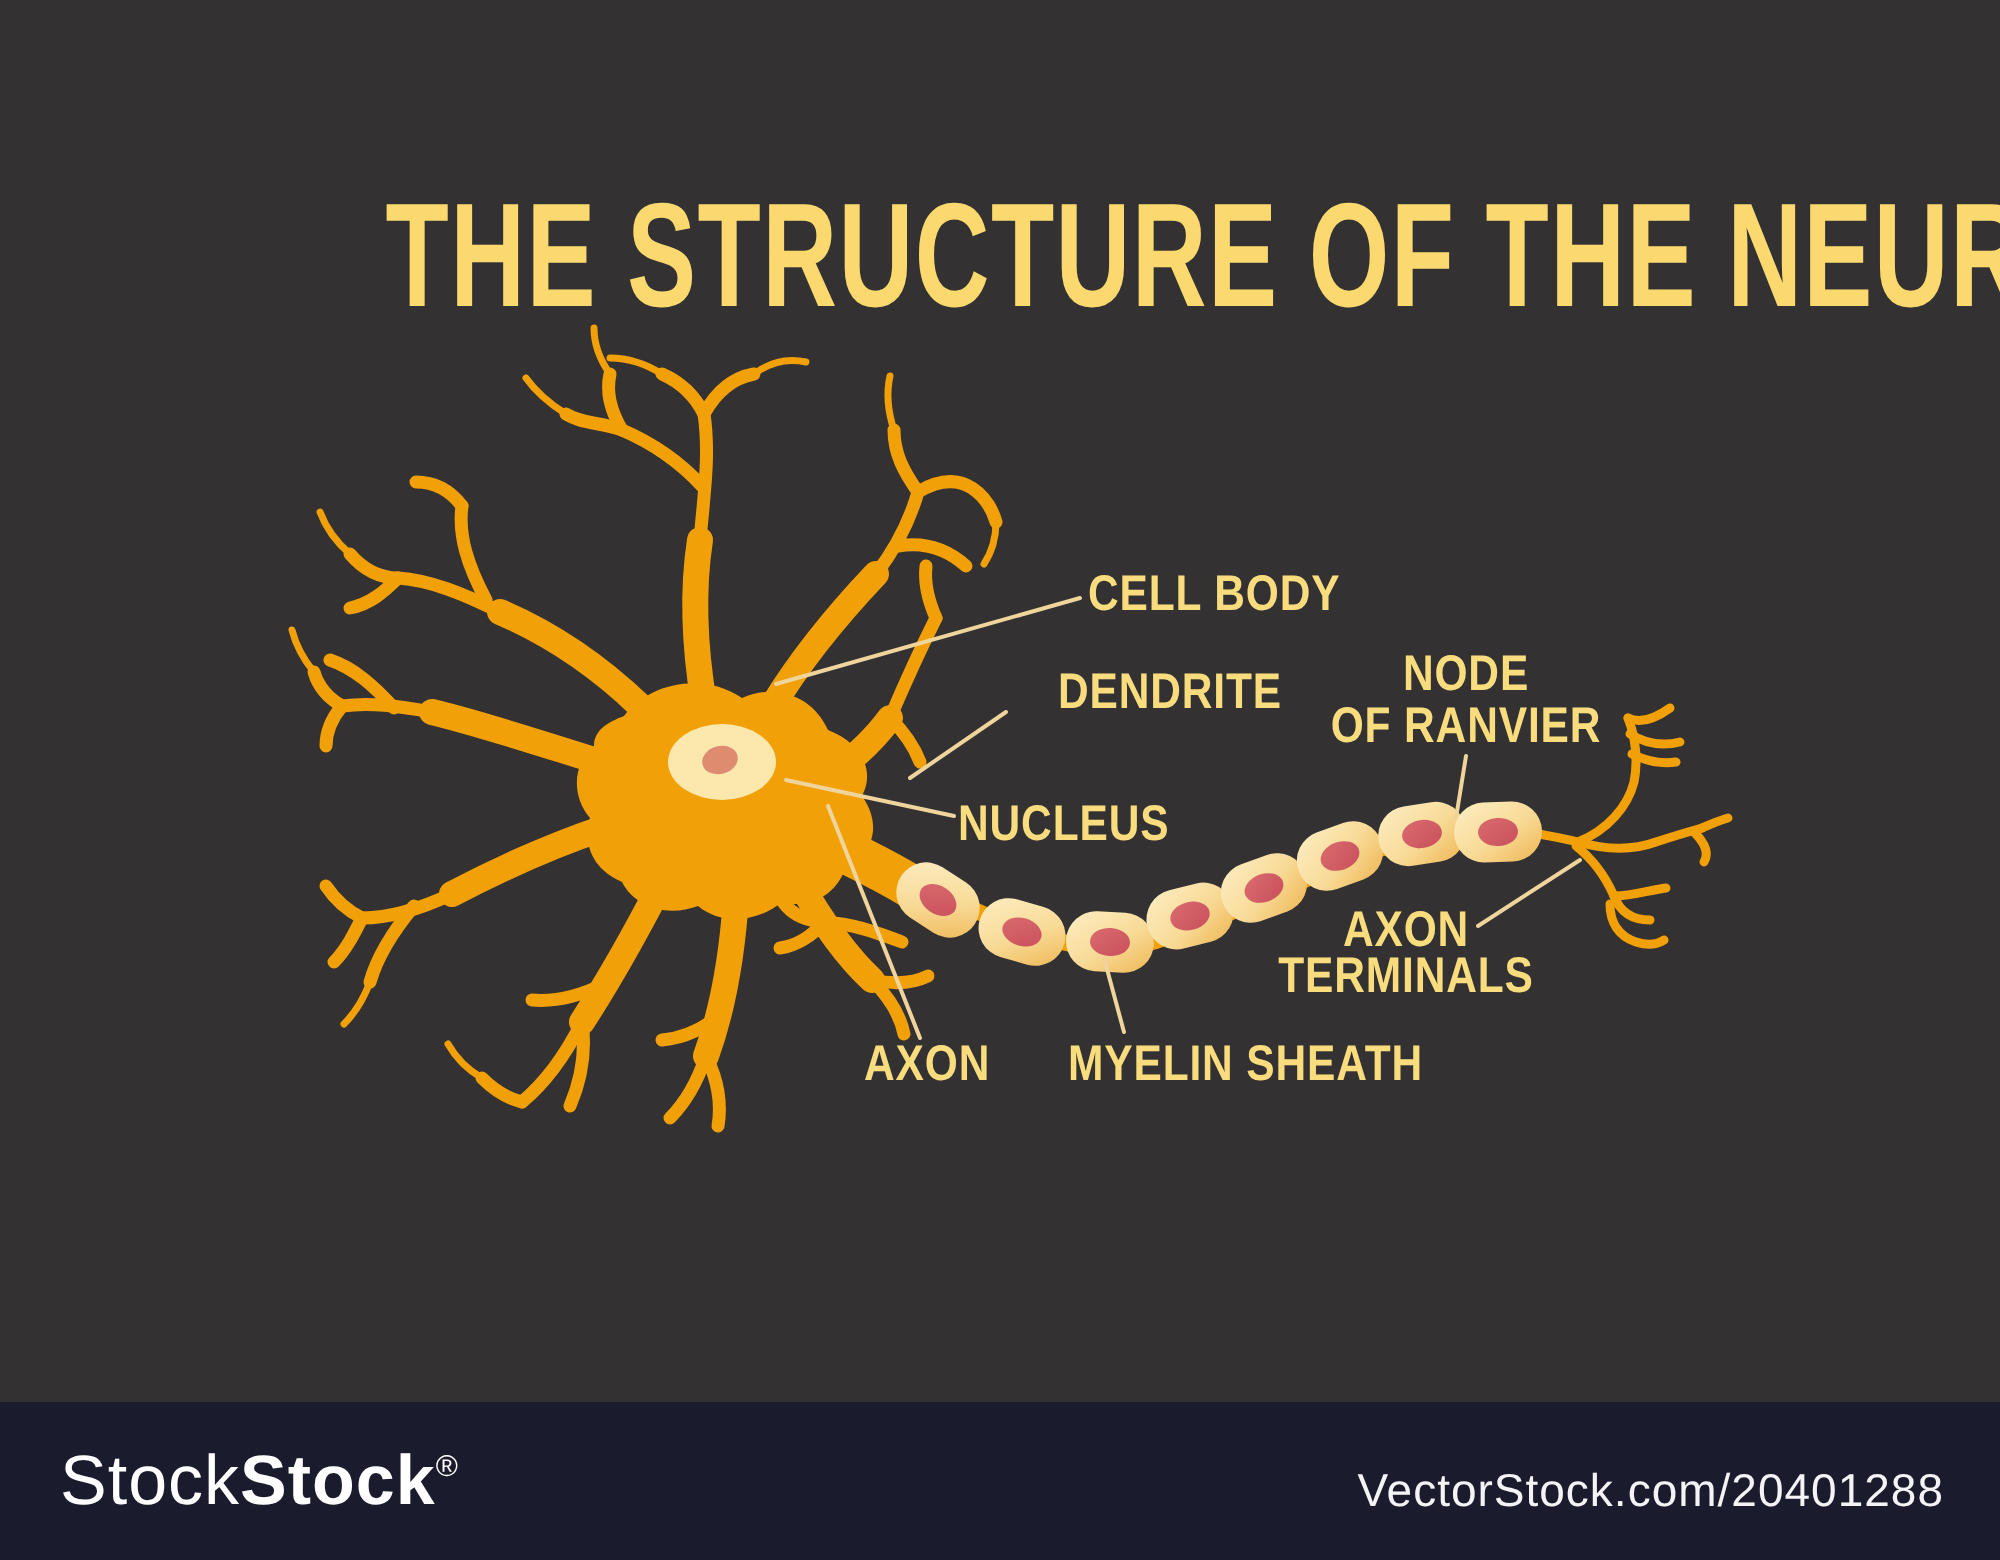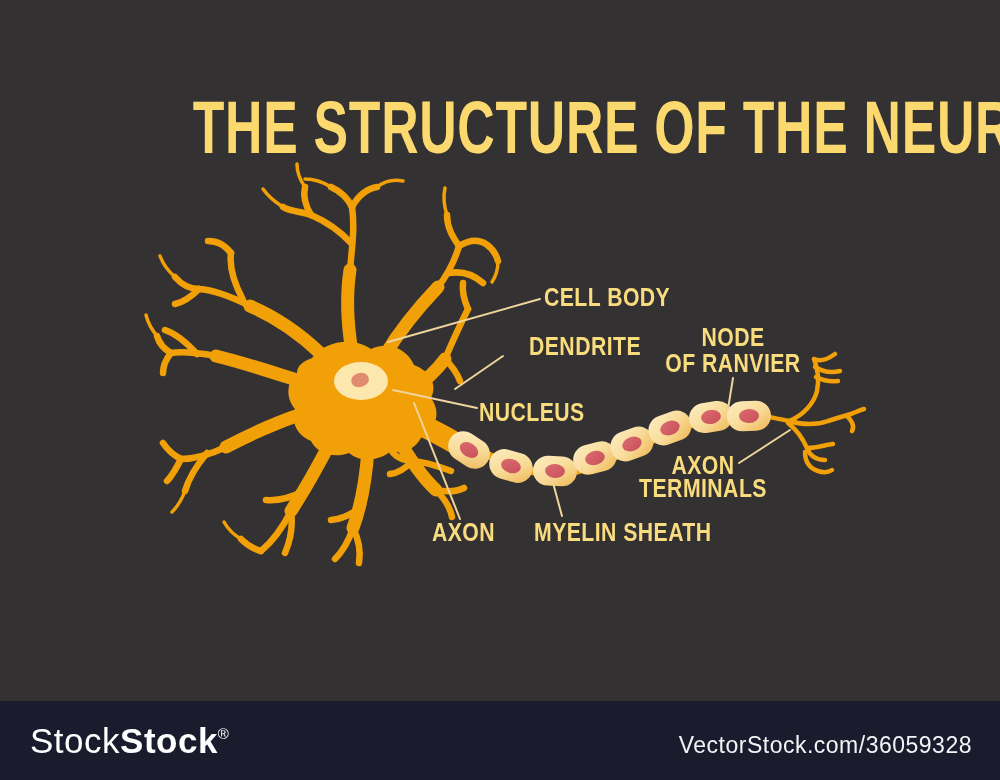--- a/index.html
+++ b/index.html
@@ -258,16 +258,16 @@
   <div class="lbl" id="lbl-myelin">MYELIN SHEATH</div>
   <div class="lbl centered" id="lbl-terminals">
     <span>AXON</span><br>
     <span>TERMINALS</span>
   </div>
 
   <div class="wm-bar">
     <div class="wm-left">
       <span>Stock</span><span class="bold">Stock</span><span class="reg">®</span>
     </div>
-    <div class="wm-right">VectorStock.com/36059328</div>
+    <div class="wm-right">VectorStock.com/20401288</div>
   </div>
 
 </div>
 
 </body></html>

